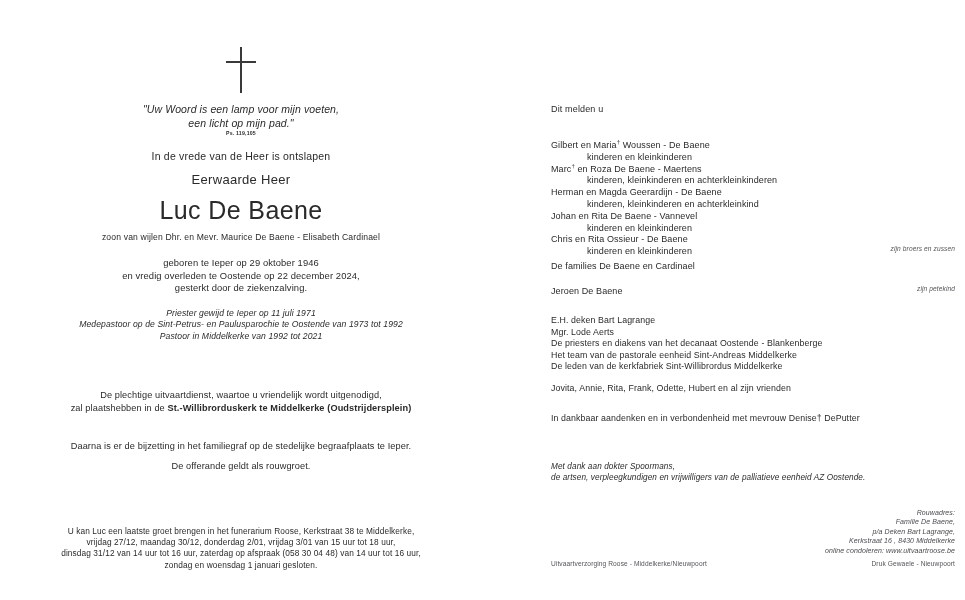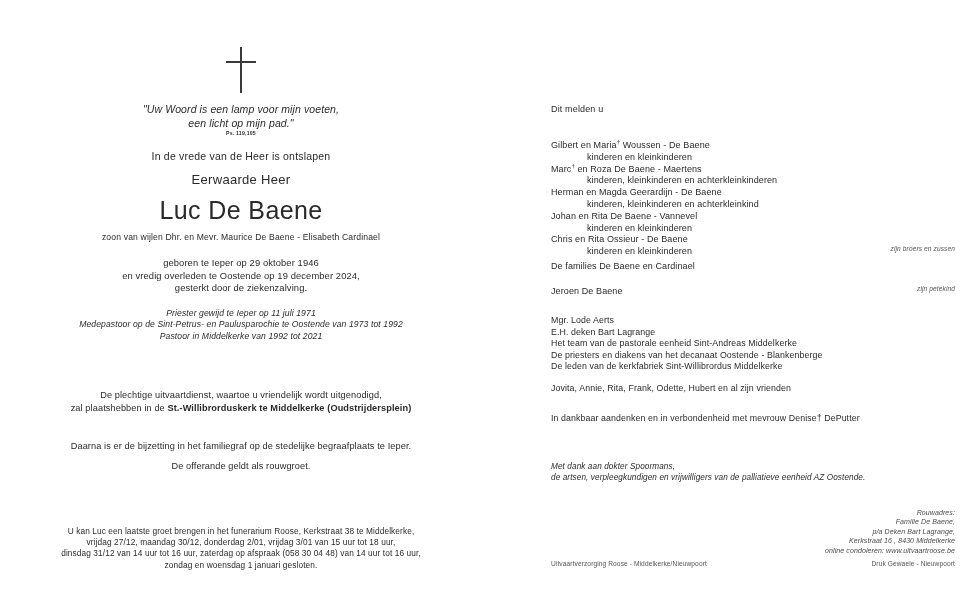--- a/index.html
+++ b/index.html
@@ -295,21 +295,21 @@
     <div class="ontslapen tc">In de vrede van de Heer is ontslapen</div>
 
     <div class="eerwaarde tc">Eerwaarde Heer</div>
 
     <div class="name tc">Luc De Baene</div>
 
     <div class="parents tc">zoon van wijlen Dhr. en Mevr. Maurice De Baene - Elisabeth Cardinael</div>
 
     <div class="birthdeath tc">
       <div>geboren te Ieper op 29 oktober 1946</div>
-      <div>en vredig overleden te Oostende op 19 december 2024,</div>
+      <div>en vredig overleden te Oostende op 22 december 2024,</div>
       <div>gesterkt door de ziekenzalving.</div>
     </div>
 
     <div class="priesthood tc">
       <div>Priester gewijd te Ieper op 11 juli 1971</div>
       <div>Medepastoor op de Sint-Petrus- en Paulusparochie te Oostende van 1973 tot 1992</div>
       <div>Pastoor in Middelkerke van 1992 tot 2021</div>
     </div>
 
     <div class="service tc">
@@ -355,24 +355,24 @@
     <div class="relation rel-siblings">zijn broers en zussen</div>
 
   </div>
 
   <div class="families-line">De families De Baene en Cardinael</div>
 
   <div class="godchild-line">Jeroen De Baene</div>
   <div class="relation rel-godchild">zijn petekind</div>
 
   <div class="clergy">
+    <div>E.H. deken Bart Lagrange</div>
     <div>Mgr. Lode Aerts</div>
-    <div>E.H. deken Bart Lagrange</div>
+    <div>De priesters en diakens van het decanaat Oostende - Blankenberge</div>
     <div>Het team van de pastorale eenheid Sint-Andreas Middelkerke</div>
-    <div>De priesters en diakens van het decanaat Oostende - Blankenberge</div>
     <div>De leden van de kerkfabriek Sint-Willibrordus Middelkerke</div>
   </div>
 
   <div class="friends">Jovita, Annie, Rita, Frank, Odette, Hubert en al zijn vrienden</div>
 
   <div class="remembrance">In dankbaar aandenken en in verbondenheid met mevrouw Denise† DePutter</div>
 
   <div class="thanks">
     <div>Met dank aan dokter Spoormans,</div>
     <div>de artsen, verpleegkundigen en vrijwilligers van de palliatieve eenheid AZ Oostende.</div>

